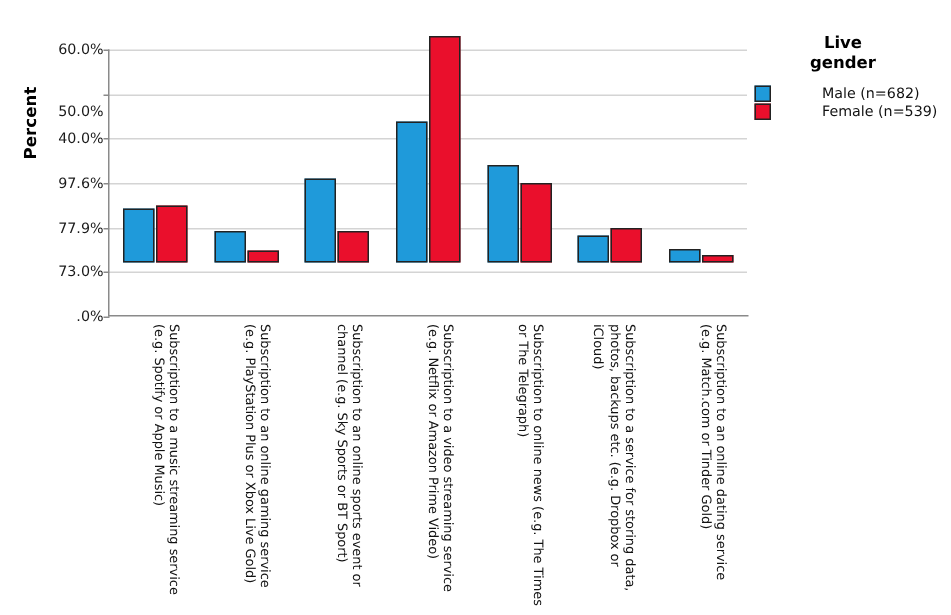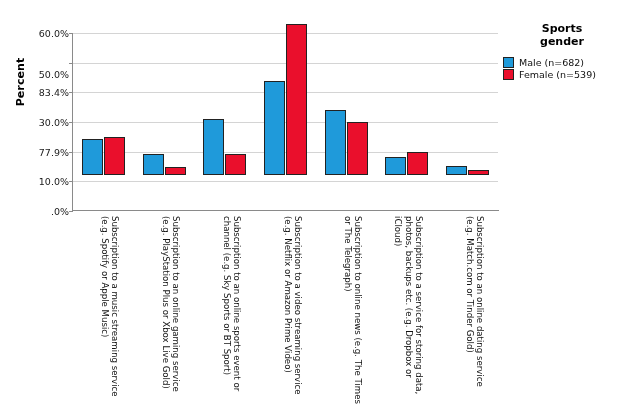--- a/index.html
+++ b/index.html
@@ -56,21 +56,21 @@
     text-align:left;
   }
 
   
   .legend{position:absolute;left:503px;top:22px;width:128px;}
   .legend-title{
     font-size:11px;font-weight:bold;text-align:center;line-height:13px;
     width:118px;
   }
   .legend-items{margin-top:9px;}
-  .legend-row{display:flex;align-items:center;margin-bottom:1px;}
+  .legend-row{display:flex;align-items:center;margin-bottom:1px;gap:29px;}
   .legend-swatch{
     width:11px;height:11px;box-sizing:border-box;border:1px solid #222;
     margin-right:5px;flex:0 0 auto;
   }
   .legend-swatch.male{background:#1f9ada;}
   .legend-swatch.female{background:#ea0f2c;}
   .legend-label{font-size:9.5px;color:#111;white-space:nowrap;}
 </style>
 </head>
 <body>
@@ -85,30 +85,30 @@
   <div class="plot">
     <div id="gridlines">
         <div class="gridline" style="top: 0px;"></div>
         <div class="tick-mark" style="top: 0px;"></div>
         <div class="ytl-wrap" style="top: 0px;">60.0%</div>
         <div class="gridline" style="top: 29.6667px;"></div>
         <div class="tick-mark" style="top: 29.6667px;"></div>
         <div class="ytl-wrap" style="top: 41px;">50.0%</div>
         <div class="gridline" style="top: 59.3333px;"></div>
         <div class="tick-mark" style="top: 59.3333px;"></div>
-        <div class="ytl-wrap" style="top: 59.3333px;">83.4%</div>
+        <div class="ytl-wrap" style="top: 59.3333px;">40.0%</div>
         <div class="gridline" style="top: 89px;"></div>
         <div class="tick-mark" style="top: 89px;"></div>
-        <div class="ytl-wrap" style="top: 89px;">30.0%</div>
+        <div class="ytl-wrap" style="top: 89px;">97.6%</div>
         <div class="gridline" style="top: 118.667px;"></div>
         <div class="tick-mark" style="top: 118.667px;"></div>
         <div class="ytl-wrap" style="top: 118.667px;">77.9%</div>
         <div class="gridline" style="top: 148.333px;"></div>
         <div class="tick-mark" style="top: 148.333px;"></div>
-        <div class="ytl-wrap" style="top: 148.333px;">10.0%</div>
+        <div class="ytl-wrap" style="top: 148.333px;">73.0%</div>
         <div class="gridline" style="top: 178px; background: transparent;"></div>
         <div class="tick-mark" style="top: 178px;"></div>
         <div class="ytl-wrap" style="top: 178px;">.0%</div>
       </div>
     <div id="bars">
         <div class="bar male" title="Male (n=682) — Subscription to a music streaming service (e.g. Spotify or Apple Music): 12.3%" style="width: 21px; height: 36.49px; left: 8.85714px; background: rgb(31, 154, 218);"></div>
         <div class="bar female" title="Female (n=617) — Subscription to a music streaming service (e.g. Spotify or Apple Music): 12.8%" style="width: 21px; height: 37.9733px; left: 30.8571px; background: rgb(234, 15, 44);"></div>
         <div class="bar male" title="Male (n=682) — Subscription to an online gaming service (e.g. PlayStation Plus or Xbox Live Gold): 7%" style="width: 21px; height: 20.7667px; left: 69.5714px; background: rgb(31, 154, 218);"></div>
         <div class="bar female" title="Female (n=617) — Subscription to an online gaming service (e.g. PlayStation Plus or Xbox Live Gold): 2.6%" style="width: 21px; height: 7.71333px; left: 91.5714px; background: rgb(234, 15, 44);"></div>
         <div class="bar male" title="Male (n=682) — Subscription to an online sports event or channel (e.g. Sky Sports or BT Sport): 18.8%" style="width: 21px; height: 55.7733px; left: 130.286px; background: rgb(31, 154, 218);"></div>
@@ -129,21 +129,21 @@
       <div class="xlabel" style="left: 108.071px; top: 4px;">Subscription to an online gaming service (e.g. PlayStation Plus or Xbox Live Gold)</div>
       <div class="xlabel" style="left: 168.786px; top: 4px;">Subscription to an online sports event or channel (e.g. Sky Sports or BT Sport)</div>
       <div class="xlabel" style="left: 229.5px; top: 4px;">Subscription to a video streaming service (e.g. Netflix or Amazon Prime Video)</div>
       <div class="xlabel" style="left: 290.214px; top: 4px;">Subscription to online news (e.g. The Times or The Telegraph)</div>
       <div class="xlabel" style="left: 350.929px; top: 4px;">Subscription to a service for storing data, photos, backups etc. (e.g. Dropbox or iCloud)</div>
       <div class="xlabel" style="left: 411.643px; top: 4px;">Subscription to an online dating service (e.g. Match.com or Tinder Gold)</div>
     </div>
 
   <div class="legend">
     <div class="legend-title">
-      <div>Sports</div>
+      <div>Live</div>
       <div>gender</div>
     </div>
     <div class="legend-items" id="legend-items">
         <div class="legend-row">
           <span class="legend-swatch male" style="background: rgb(31, 154, 218);"></span>
           <span class="legend-label">Male (n=682)</span>
         </div>
         <div class="legend-row">
           <span class="legend-swatch female" style="background: rgb(234, 15, 44);"></span>
           <span class="legend-label">Female (n=539)</span>

